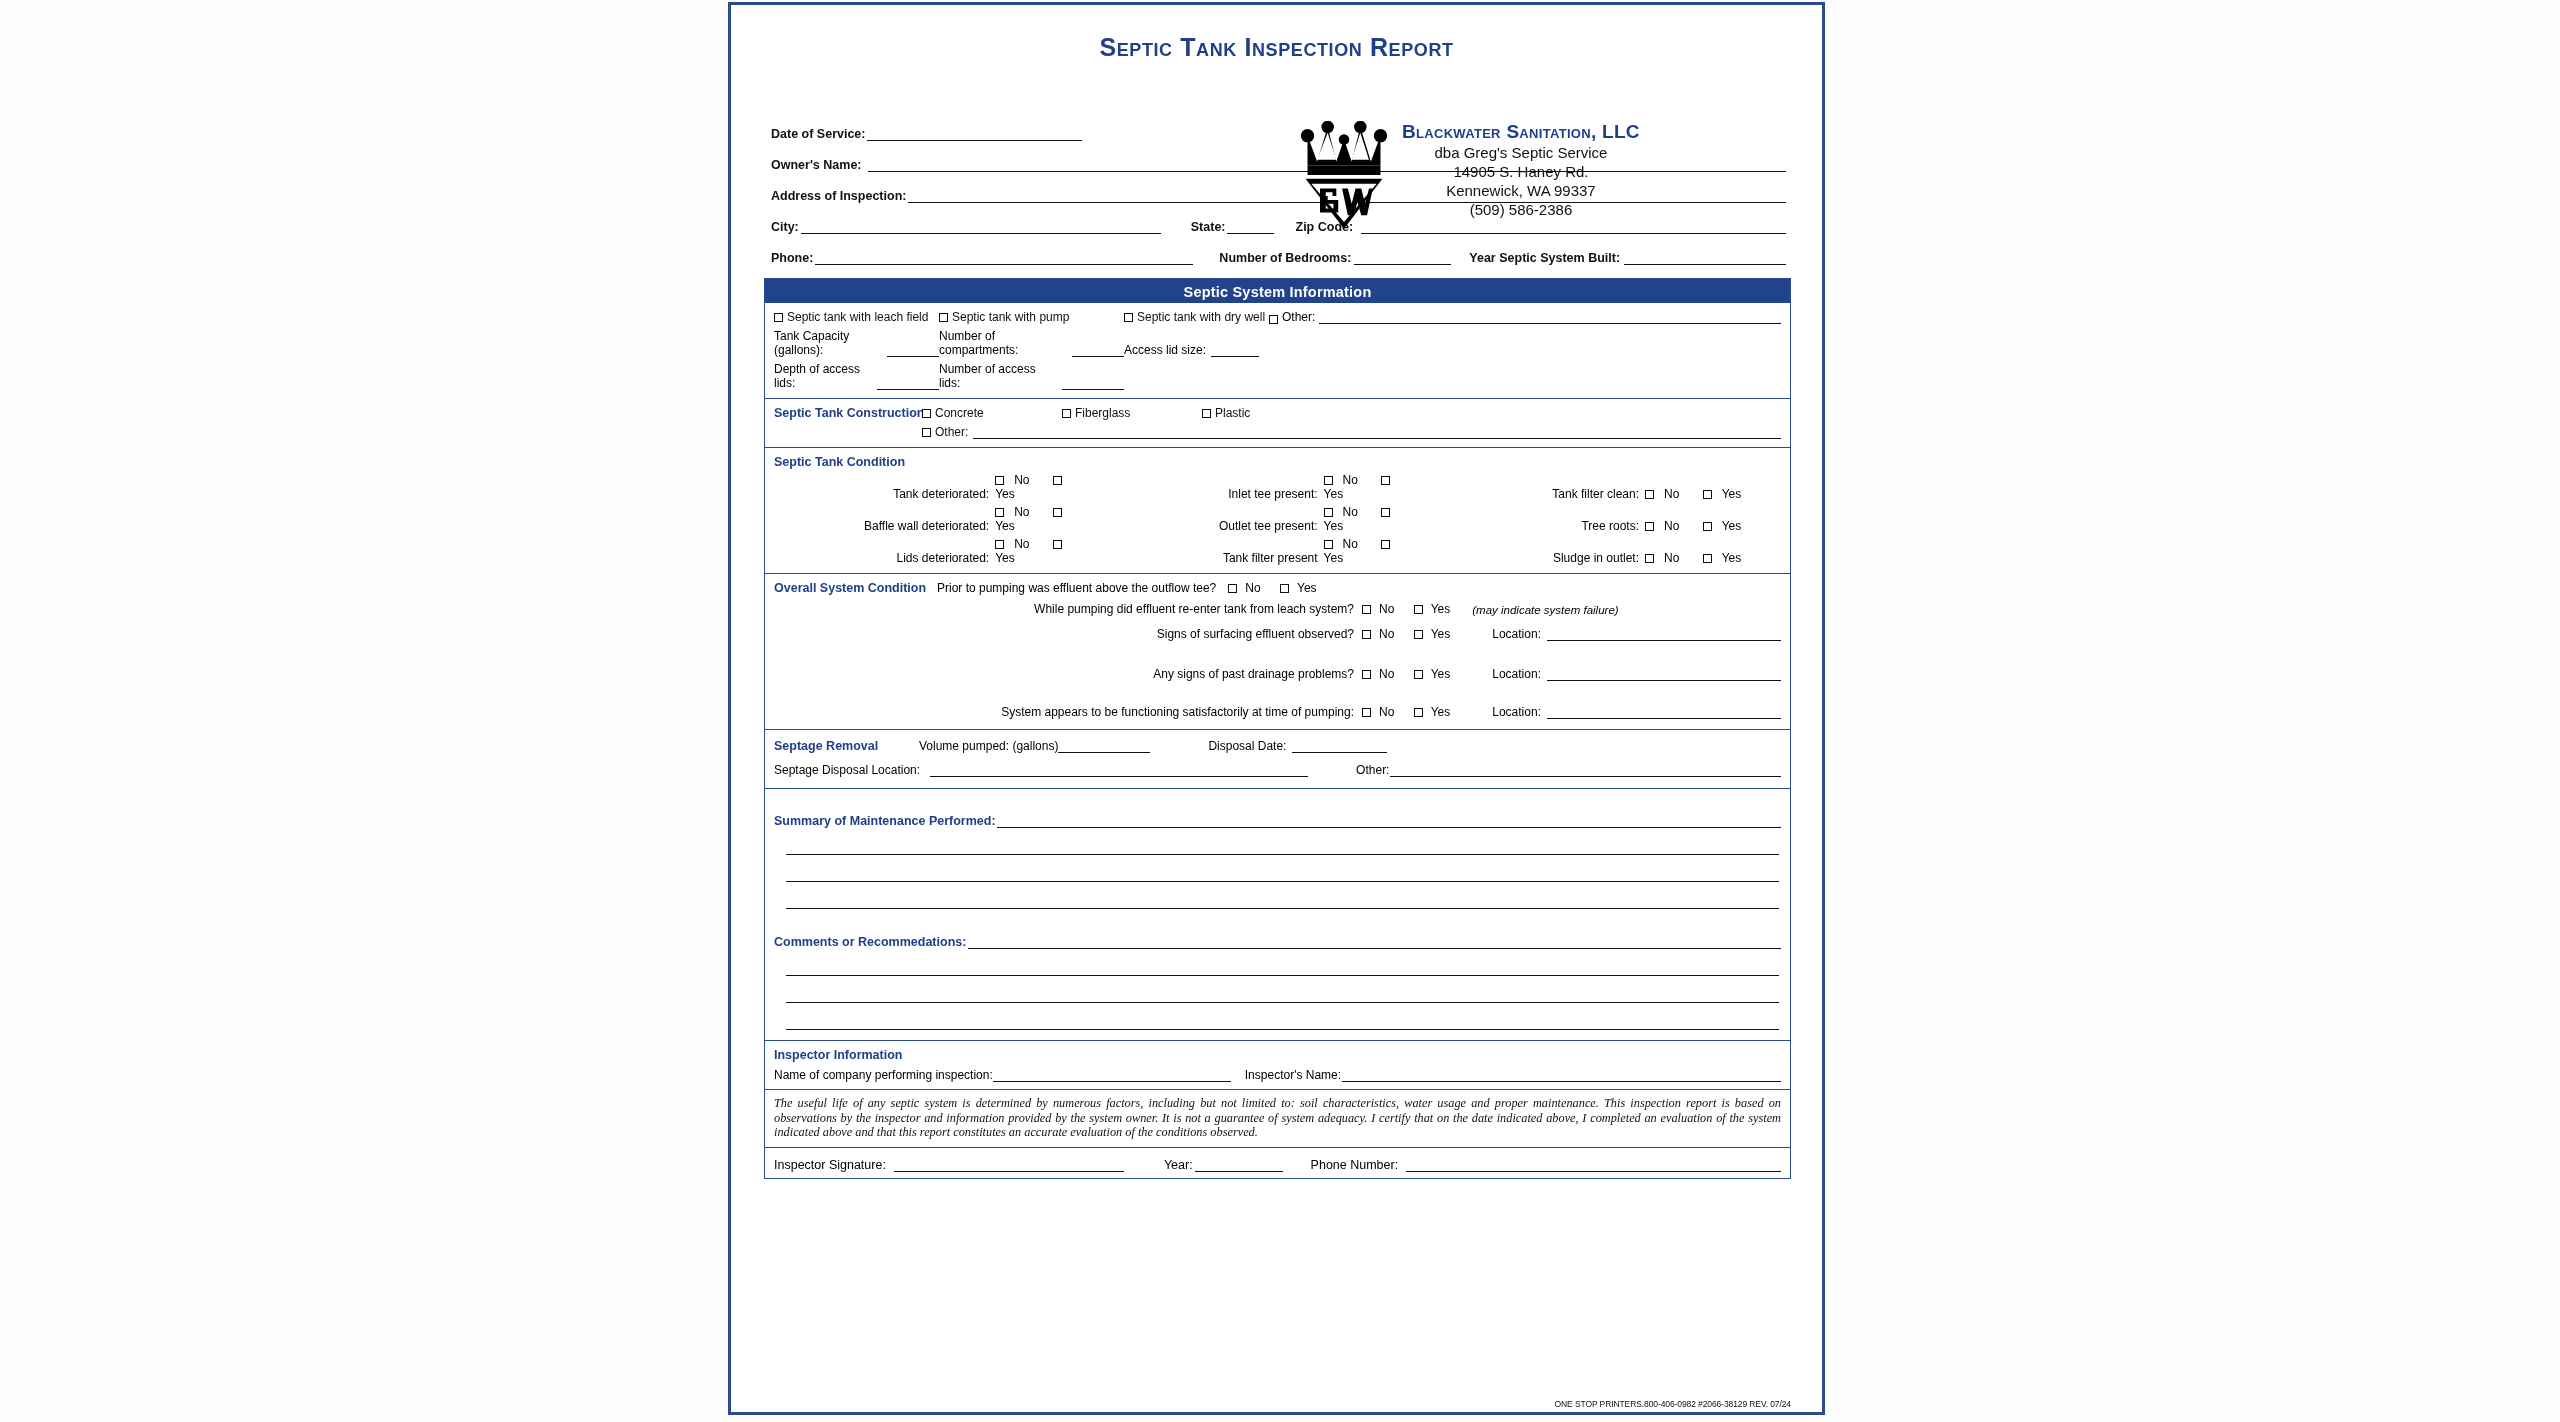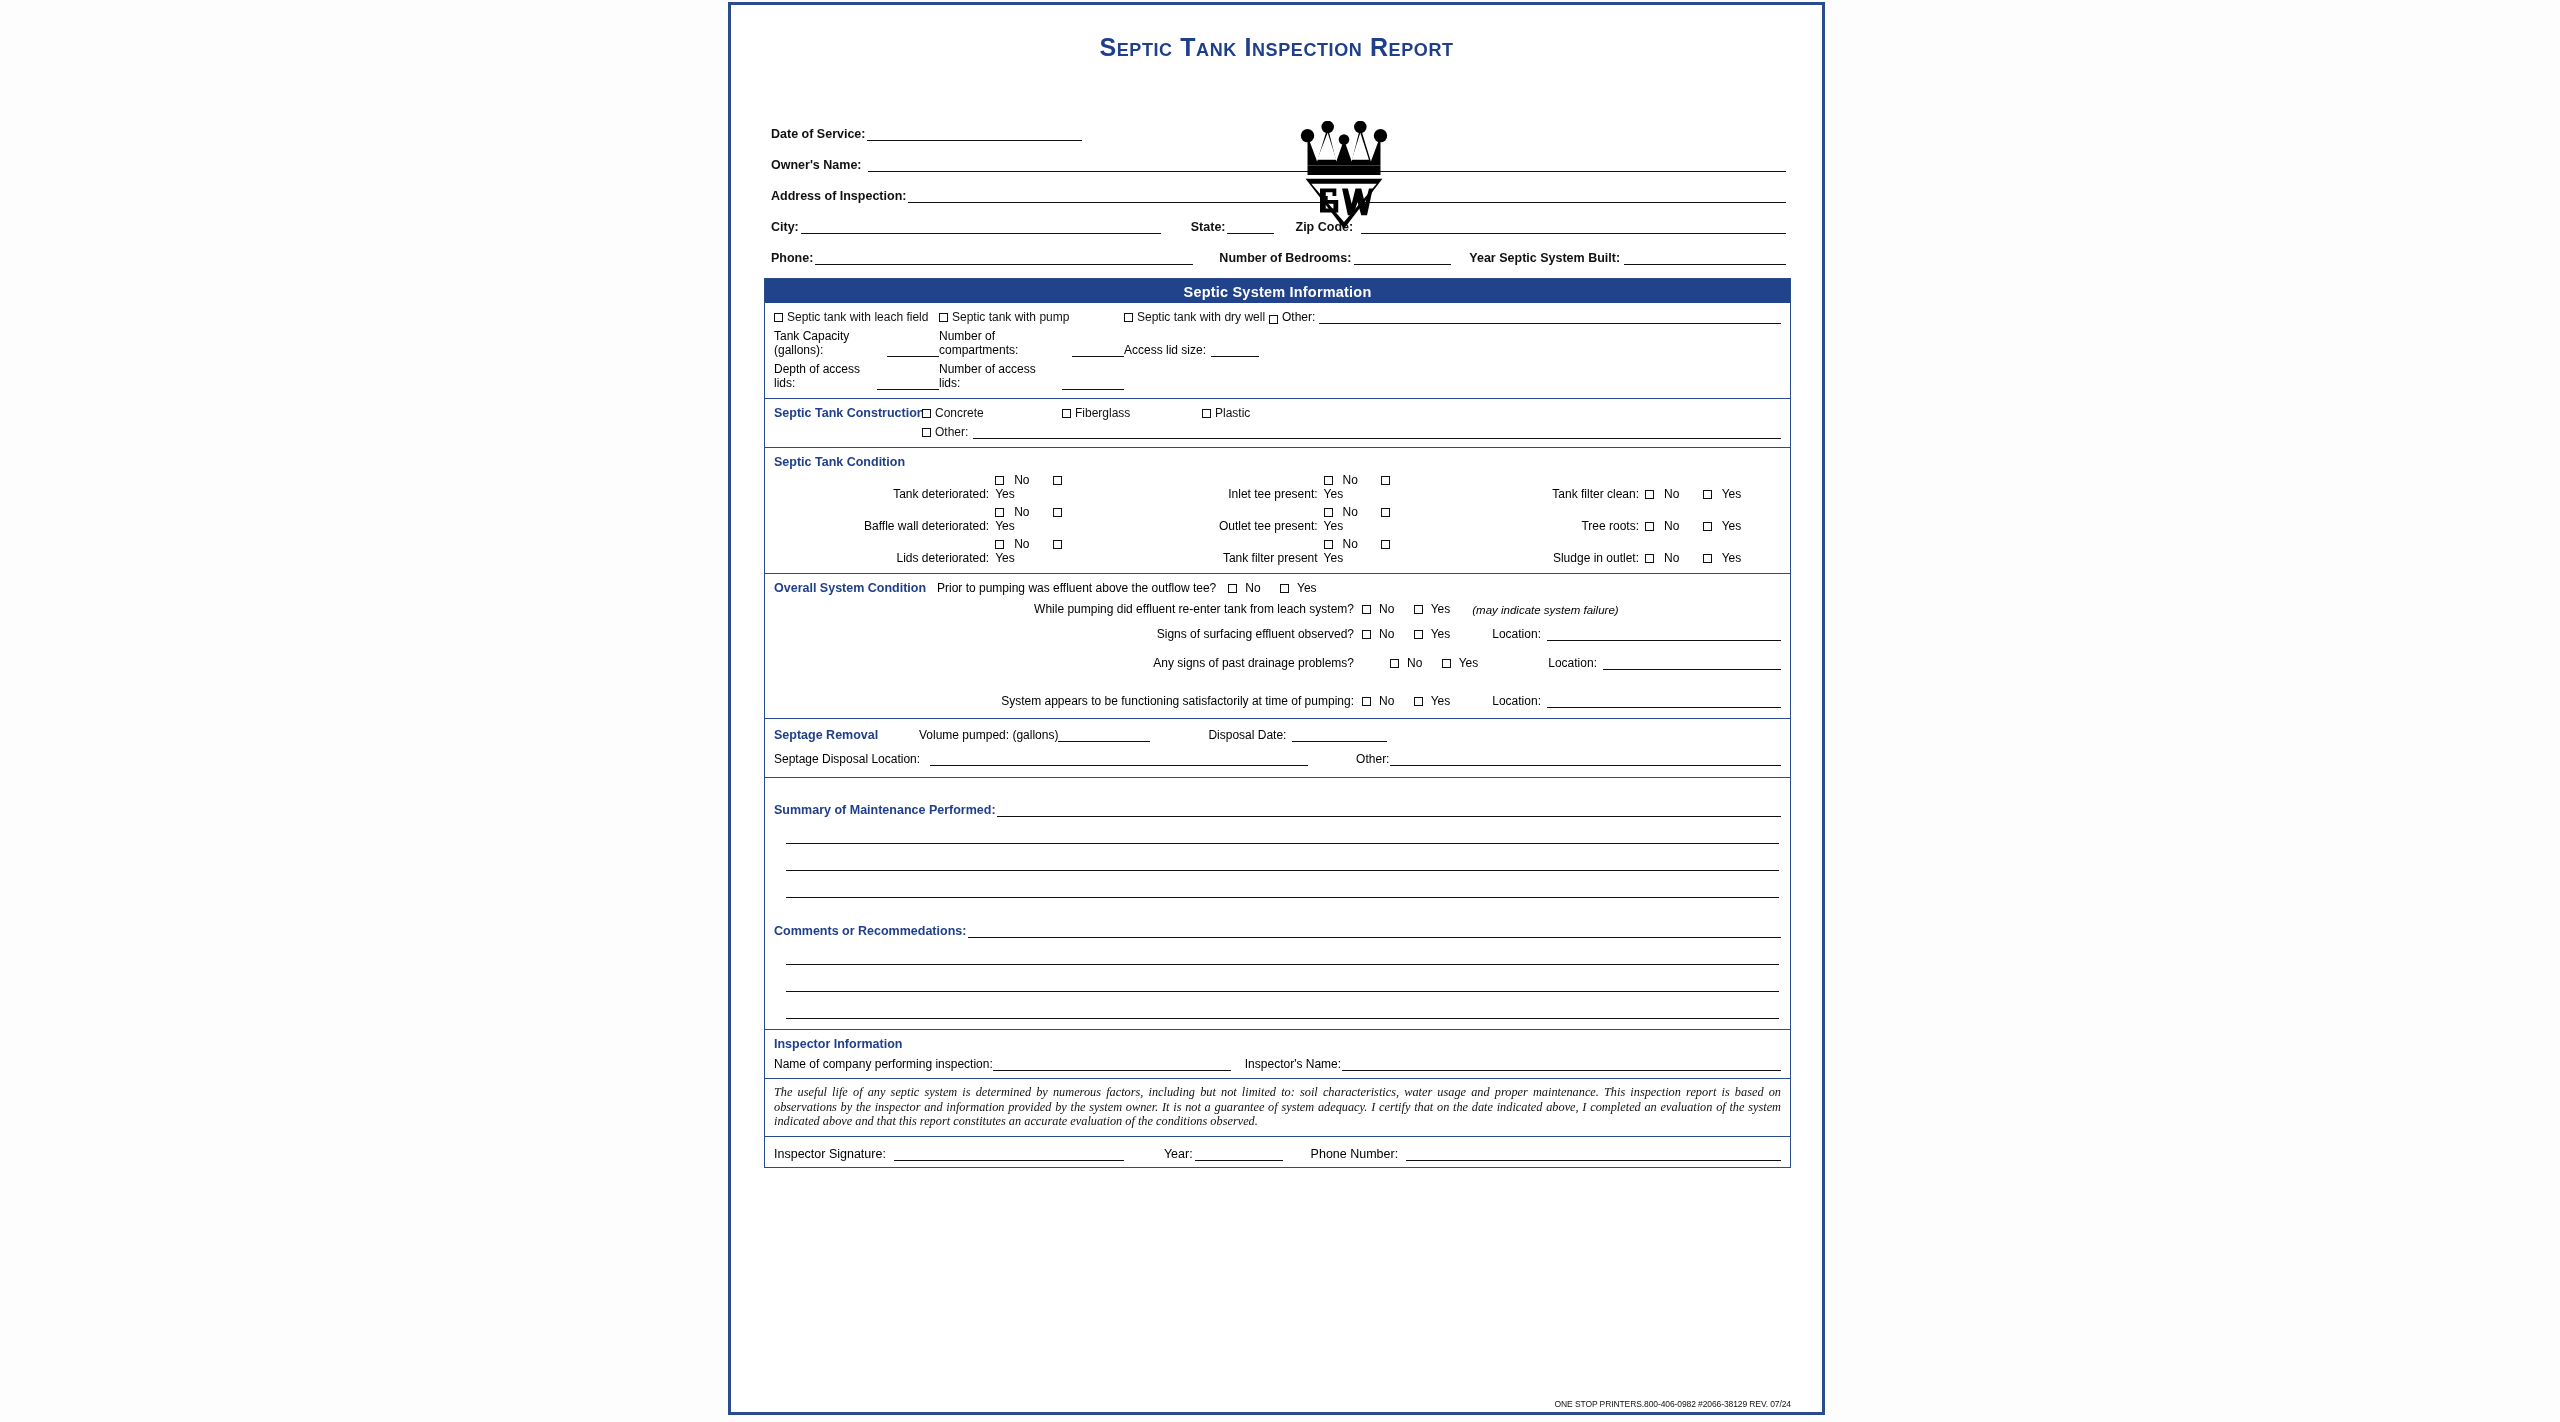--- a/index.html
+++ b/index.html
@@ -244,20 +244,27 @@
 
       <path d="M10 60 L90 60 L50 112 Z" fill="#000"></path>
       <path d="M16 65 L84 65 L50 105 Z" fill="#fff"></path>
 
       <path d="M25 70 L42 70 L42 78 L33 78 L33 82 L44 82 L44 95 L25 95 Z
                M31 74 L31 78 L38 78 L38 74 Z
                M31 86 L31 91 L39 91 L39 86 Z" fill="#000"></path>
       <path d="M48 70 L54 70 L58 86 L62 70 L68 70 L72 86 L76 70 L80 70
                L74 98 L68 98 L64 84 L60 98 L54 98 Z" fill="#000"></path>
     </svg>
+    <div class="cinfo">
+      <div class="cname">Blackwater Sanitation, LLC</div>
+      <div class="cline">dba Greg's Septic Service</div>
+      <div class="cline">14905 S. Haney Rd.</div>
+      <div class="cline">Kennewick, WA 99337</div>
+      <div class="cline">(509) 586-2386</div>
+    </div>
   </div>
 
   <div class="body">
 
     <div class="bar">Septic System Information</div>
 
     <div class="sec first">
       <div class="sysopts">
         <div class="opt">
           <span class="cb"></span><span>Septic tank with leach field</span>
@@ -426,21 +433,21 @@
         <span class="ynpair">
           <span><span class="cb"></span><span>No</span></span>
           <span><span class="cb"></span><span>Yes</span></span>
         </span>
         <span class="loc">
           <span>Location:</span>
           <span class="ln grow" style="margin-left:6px;"></span>
         </span>
       </div>
 
-      <div class="oline" style="margin-top:15px;gap:28px;">
+      <div class="oline" style="margin-top:26px;">
         <span class="oq" style="width:580px;">Any signs of past drainage problems?</span>
         <span class="ynpair">
           <span><span class="cb"></span><span>No</span></span>
           <span><span class="cb"></span><span>Yes</span></span>
         </span>
         <span class="loc">
           <span>Location:</span>
           <span class="ln grow" style="margin-left:6px;"></span>
         </span>
       </div>

